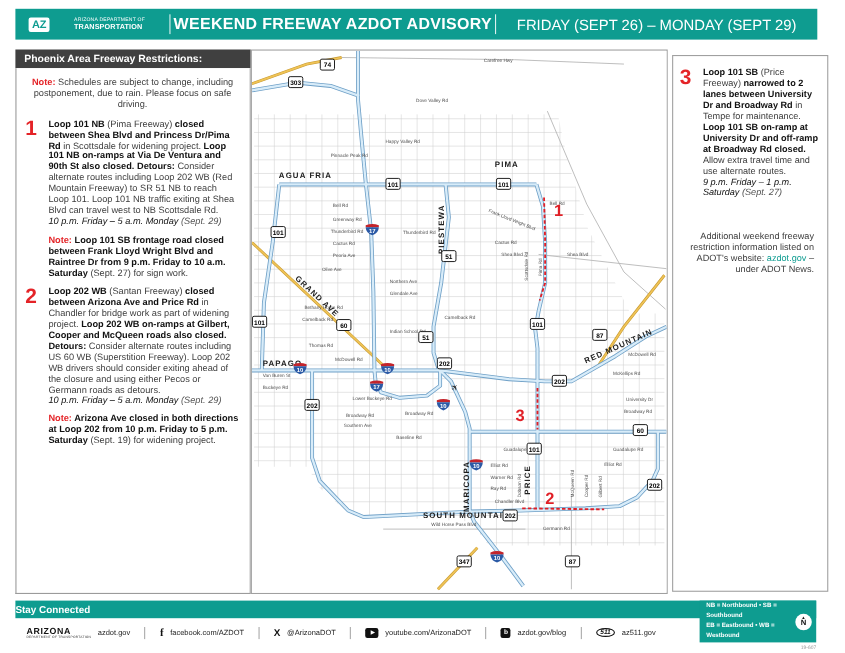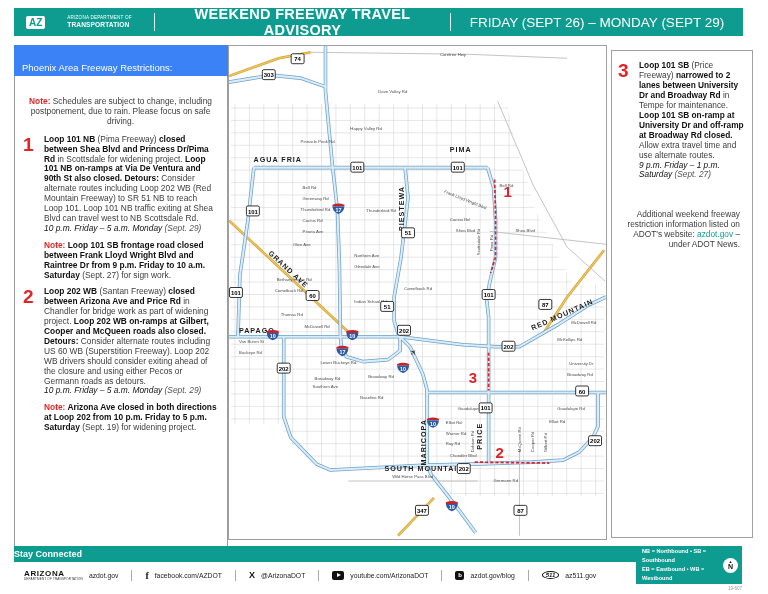--- a/index.html
+++ b/index.html
@@ -10,23 +10,23 @@
           display:flex;align-items:center;color:#fff}
   .logo{display:flex;align-items:center;gap:22px;padding-left:12px;width:128px;flex:none}
   .logo-az{background:#fff;color:#0E9C90;font-weight:bold;font-size:10px;padding:1px 3px;border-radius:2px}
   .logo-text{display:flex;flex-direction:column;font-size:4.6px;letter-spacing:.2px;line-height:1.3}
   .logo-text .l2{font-size:6.6px;font-weight:bold;letter-spacing:.1px}
   .vdiv{width:1px;height:18px;background:rgba(255,255,255,.85);flex:none}
   .title{flex:1;text-align:center;font-weight:bold;font-size:14.5px;letter-spacing:.3px}
   .daterange{width:292px;flex:none;text-align:center;font-weight:normal;font-size:13.5px}
   
   .left{position:absolute;left:14px;top:45px;width:214px;height:495px}
-  .left-title{background:#3b82f6;color:#fff;font-weight:normal;font-size:9.5px;padding:17px 0 3px 8px}
+  .left-title{background:#404040;color:#fff;font-weight:bold;font-size:9.5px;padding:3px 0 3px 8px}
   .left-body{border:1px solid #9b9b9b;border-top:none;background:#fff;height:478px;box-sizing:border-box;
-             padding:21px 9px 0 8px;font-size:8.4px;line-height:1.18}
+             padding:8px 9px 0 8px;font-size:8.4px;line-height:1.18}
   .intro{text-align:center;margin:0 6px 8px 6px}
   .item{display:flex;margin-bottom:7px}
   .num{color:#E42327;font-weight:bold;font-size:19px;width:21px;flex:none;line-height:1;margin-top:0}
   .item p{margin:0;flex:1}
   .note{margin:0 0 7px 21px}
   .r-b{font-weight:bold;color:#111}
   .r-bi{font-weight:normal;font-style:italic;color:#111}
   .r-i{font-style:italic;color:#555}
   .r-red{color:#E42327;font-weight:bold}
   .r-teal{color:#0E9C90}
@@ -71,21 +71,21 @@
 
 <header class="topbar">
   <div class="logo">
     <span class="logo-az">AZ</span>
     <span class="logo-text">
       <span>ARIZONA DEPARTMENT OF</span>
       <span class="l2">TRANSPORTATION</span>
     </span>
   </div>
   <div class="vdiv"></div>
-  <div class="title">WEEKEND FREEWAY TRAVEL ADVISORY</div>
+  <div class="title">WEEKEND FREEWAY AZDOT ADVISORY</div>
   <div class="vdiv"></div>
   <div class="daterange">FRIDAY (SEPT 26) – MONDAY (SEPT 29)</div>
 </header>
 
 <aside class="left">
   <div class="left-title">Phoenix Area Freeway Restrictions:</div>
   <div class="left-body">
     <p class="intro"><span class="r-red">Note: </span><span class="r-n">Schedules are subject to change, including postponement, due to rain. Please focus on safe driving.</span></p>
     <div class="item">
       <span class="num">1</span>

